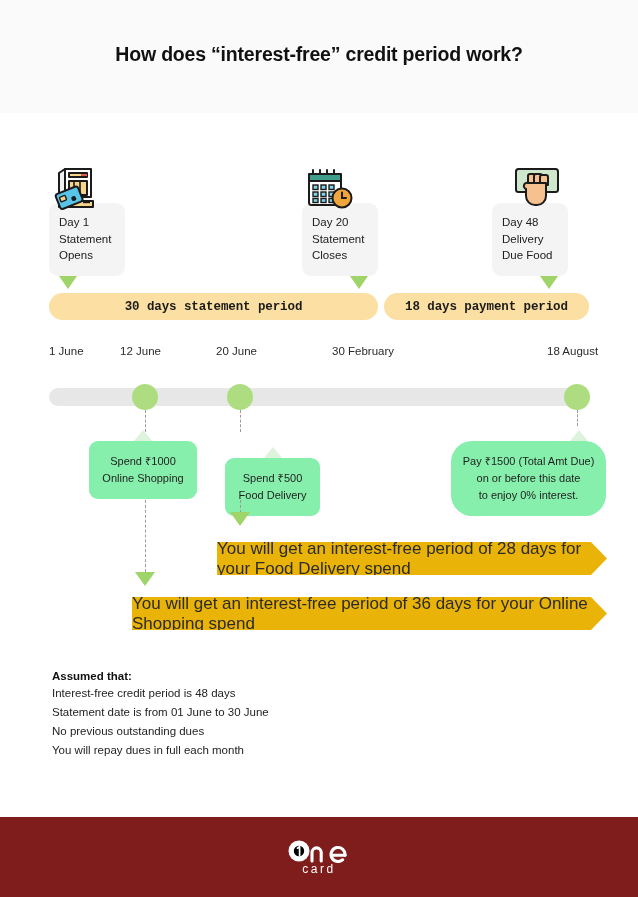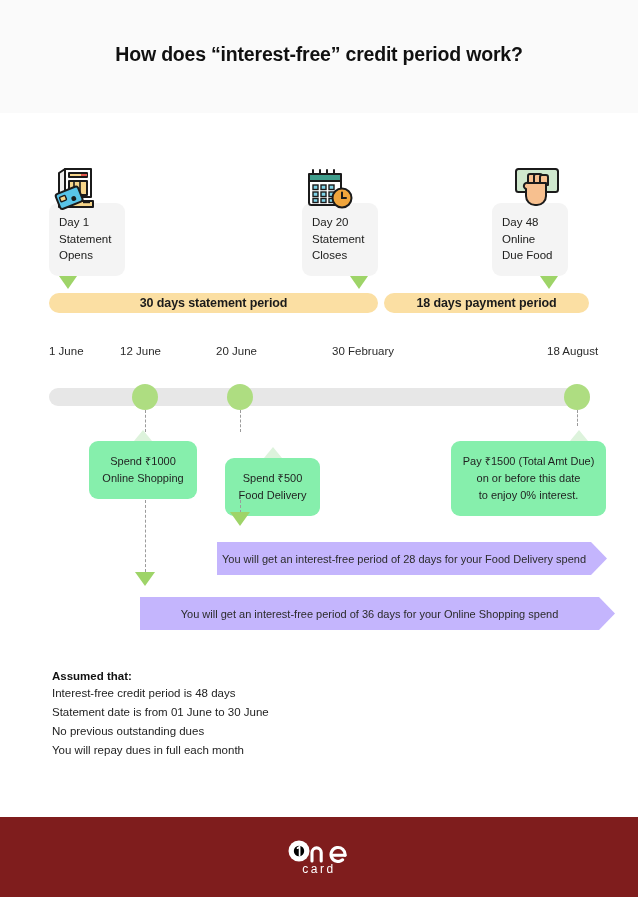--- a/index.html
+++ b/index.html
@@ -49,25 +49,26 @@
 
   #m1 { left: 49px; top: 203px; }
   #m2 { left: 302px; top: 203px; }
   #m3 { left: 492px; top: 203px; }
   #m1 .icon-wrap { justify-content: flex-start; padding-left: 2px; }
   #m2 .icon-wrap { justify-content: flex-start; padding-left: 4px; }
   #m3 .icon-wrap { justify-content: flex-start; padding-left: 20px; }
 
   
   .period-bar {
-    position: absolute; height: 20px; border-radius: 18px;
+    position: absolute; height: 27px; border-radius: 18px;
     background: #fbdfa3;
     display: flex; align-items: center; justify-content: center;
     font-size: 12.5px; font-weight: bold; color: #1b1b1b;
     letter-spacing: -0.1px;
+    font-family: Liberation Mono, monospace;
   }
   #pb1 { left: 49px; top: 293px; width: 329px; }
   #pb2 { left: 384px; top: 293px; width: 205px; }
 
   
   .date-label {
     position: absolute; top: 345px;
     font-size: 11.5px; color: #2a2a2a; white-space: nowrap;
   }
 
@@ -101,28 +102,28 @@
 
   .green-arrow {
     position: absolute; width: 0; height: 0;
     border-left: 10px solid transparent;
     border-right: 10px solid transparent;
     border-top: 14px solid #9ed468;
   }
 
   
   .msg {
-    position: absolute; height: 33px; background: #c4b5fd;
+    position: absolute; height: 33px; background: #eab308;
     display: flex; align-items: center; justify-content: center;
-    font-size: 11px; color: #2b2b2b;
+    font-size: 17px; color: #2b2b2b;
     padding-right: 16px;
     clip-path: polygon(0 0, calc(100% - 16px) 0, 100% 50%, calc(100% - 16px) 100%, 0 100%);
   }
   #msg1 { left: 217px; top: 542px; width: 390px; }
-  #msg2 { left: 140px; top: 597px; width: 475px; }
+  #msg2 { left: 132px; top: 597px; width: 475px; }
 
   
   .assume { position: absolute; left: 52px; top: 670px; }
   .assume .head { font-size: 11.5px; font-weight: bold; color: #111; margin-bottom: 2px; }
   .assume .line { font-size: 11.5px; line-height: 19px; color: #232323; }
 
   
   .footer {
     position: absolute; left: 0; bottom: 0; width: 638px; height: 80px;
     background: #7f1d1d;
@@ -210,21 +211,21 @@
         <g fill="#f7c08f" stroke="#1b1b1b" stroke-width="2" stroke-linejoin="round">
           <path d="M18 9 h4 a2 2 0 0 1 2 2 v9 h-8 v-9 a2 2 0 0 1 2 -2 z"></path>
           <path d="M24 9 h4 a2 2 0 0 1 2 2 v9 h-8 v-9 a2 2 0 0 1 2 -2 z"></path>
           <path d="M30 10 h4 a2 2 0 0 1 2 2 v8 h-8 v-8 a2 2 0 0 1 2 -2 z"></path>
           <path d="M16 18 h18 v13 a9 9 0 0 1 -9 9 h-2 a9 9 0 0 1 -9 -9 v-7 a3 3 0 0 1 2 -6 z"></path>
         </g>
       </svg>
     </div>
     <div class="card">
       <div>Day 48</div>
-      <div>Online</div>
+      <div>Delivery</div>
       <div>Due Food</div>
       <div class="tri right"></div>
     </div>
   </div>
 
   <div class="period-bar" id="pb1">30 days statement period</div>
   <div class="period-bar" id="pb2">18 days payment period</div>
 
   <div class="date-label" style="left:49px">1 June</div>
   <div class="date-label" style="left:120px">12 June</div>
@@ -246,21 +247,21 @@
     <div>Spend ₹1000</div>
     <div>Online Shopping</div>
   </div>
 
   <div class="spend" style="left:225px; top:458px; width:95px;">
     <div class="notch"></div>
     <div>Spend ₹500</div>
     <div>Food Delivery</div>
   </div>
 
-  <div class="spend right-notch" style="left:451px; top:441px; width:155px;">
+  <div class="spend right-notch" style="left:451px; top:441px; width:155px;border-radius:21px;">
     <div class="notch"></div>
     <div>Pay ₹1500 (Total Amt Due)</div>
     <div>on or before this date</div>
     <div>to enjoy 0% interest.</div>
   </div>
 
   <div class="dashline" style="left:145px; top:500px; height:72px;"></div>
   <div class="dashline" style="left:240px; top:500px; height:13px;"></div>
 
   <div class="green-arrow" style="left:230px; top:512px;"></div>

